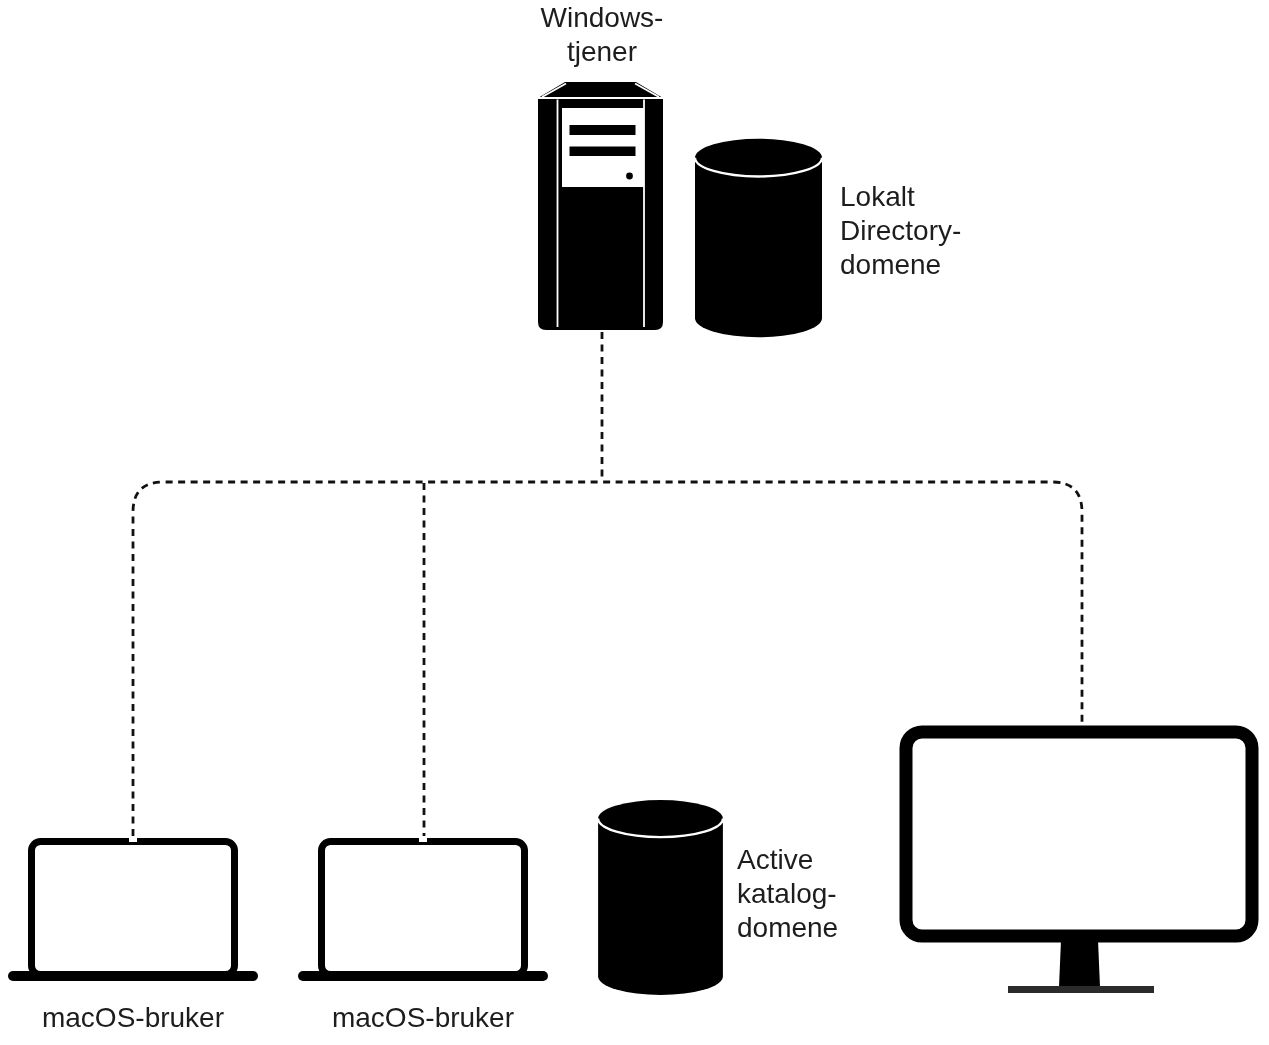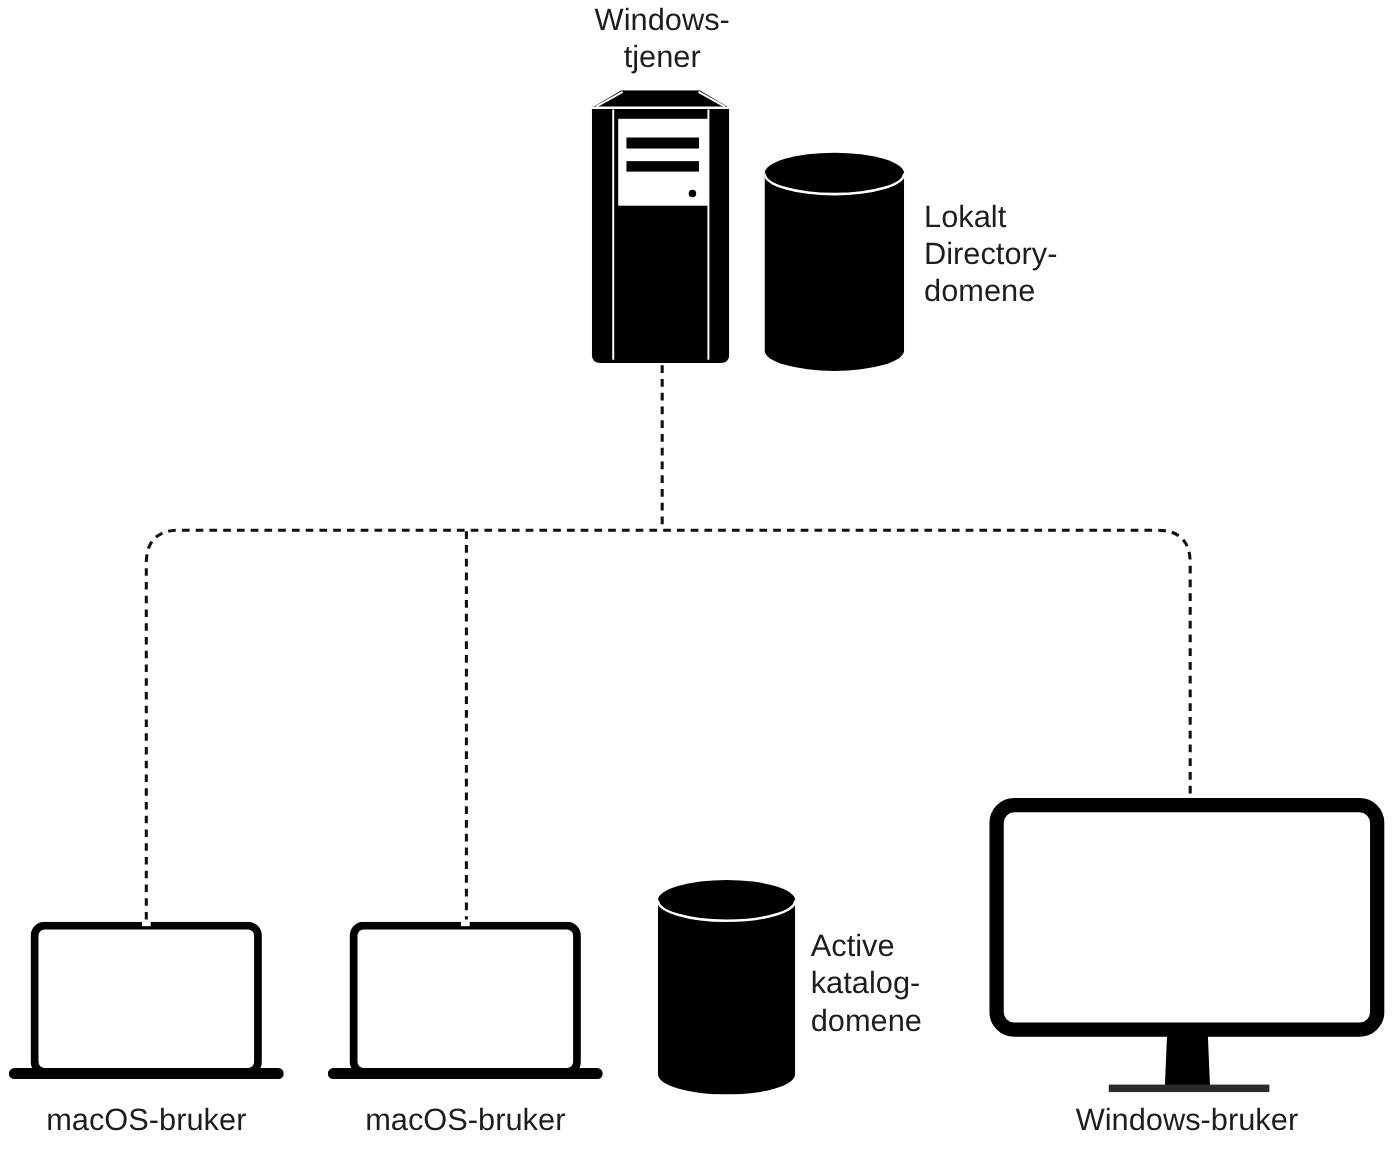--- a/index.html
+++ b/index.html
@@ -92,15 +92,14 @@
   <svg class="abs" style="left:899px; top:725px;" width="360" height="268" viewBox="0 0 360 268">
     <rect x="7" y="7" width="346" height="204" rx="16" fill="#ffffff" stroke="#000000" stroke-width="13"></rect>
     <polygon points="162,215 199,215 201,262 160,262" fill="#000000"></polygon>
     <rect x="109" y="261" width="146" height="7" fill="#2b2b2b"></rect>
   </svg>
 
   <div class="lbl center" style="left:13px; top:1001px; width:240px;">macOS-bruker</div>
 
   <div class="lbl center" style="left:303px; top:1001px; width:240px;">macOS-bruker</div>
 
-  <div class="lbl center" style="left:949px; top:1001px; width:260px;">Windows-bruker</div>
 
 </div>
 
 </body></html>

